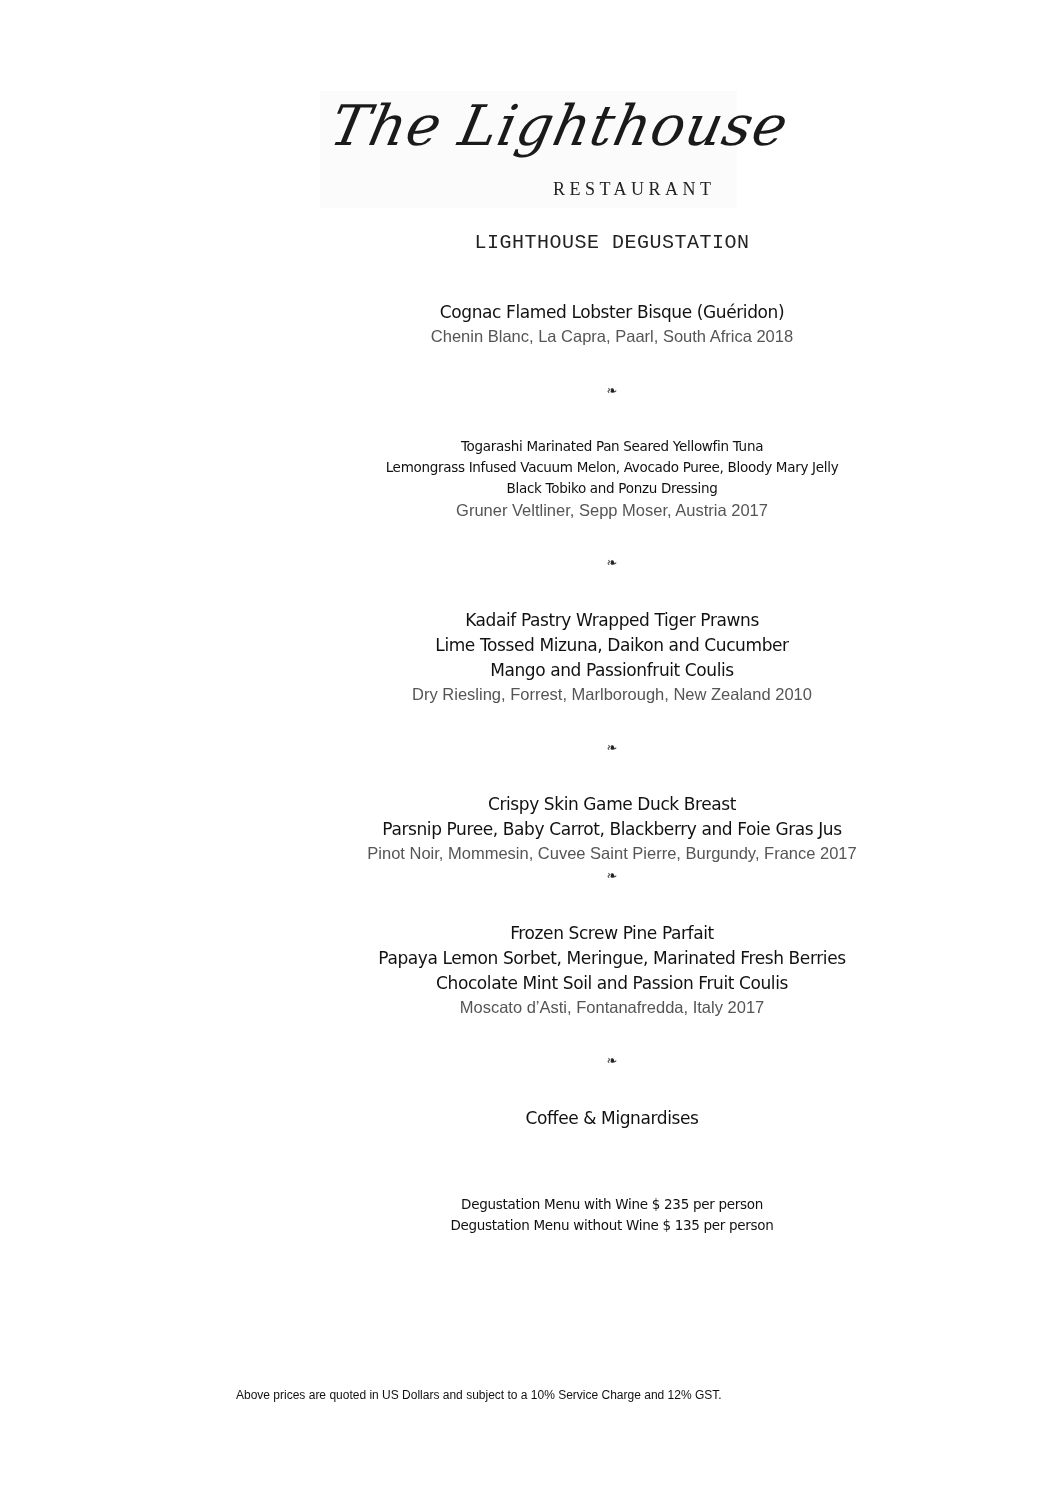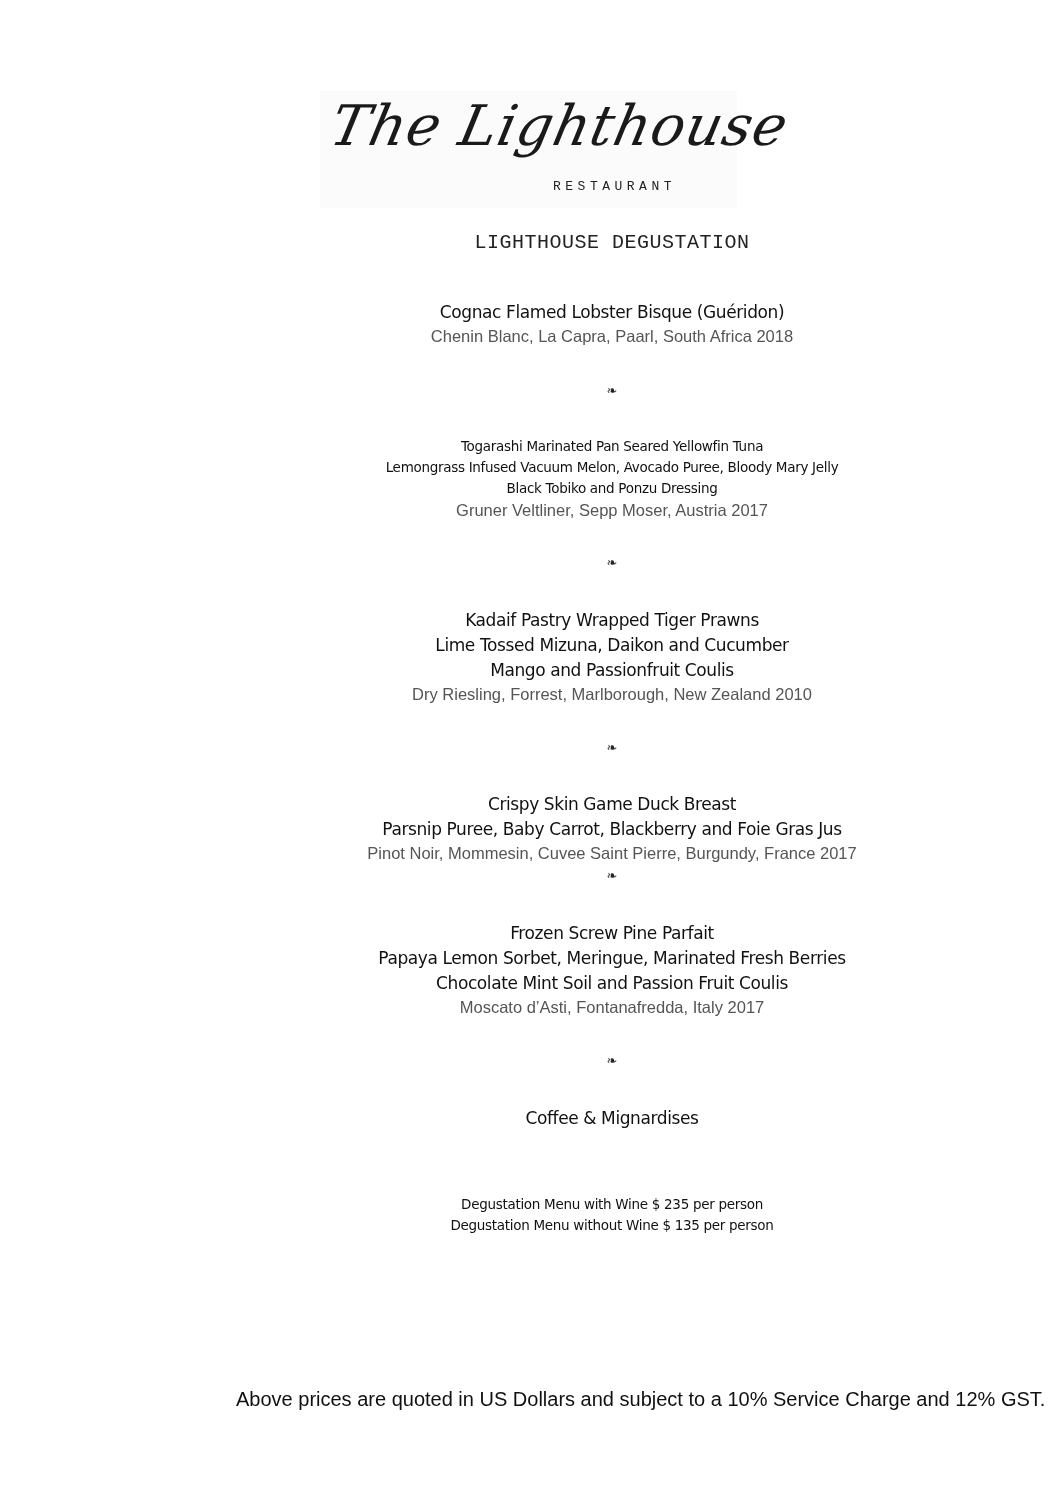--- a/index.html
+++ b/index.html
@@ -3,35 +3,35 @@
   <meta charset="utf-8">
   <style>
     html, body { margin: 0; padding: 0; background: #ffffff; }
     body { width: 1059px; height: 1497px; position: relative; overflow: hidden;
            font-family: "DejaVu Sans", sans-serif; color: #111; }
     .logo { position: absolute; left: 320px; top: 91px; width: 417px; height: 117px;
             background: #fbfbfb; }
     .logo-script { position: absolute; left: 12px; top: 2px; font-family: "DejaVu Serif", serif;
                    font-style: italic; font-size: 56px; color: #1a1a1a; letter-spacing: 1px;
                    white-space: nowrap; transform: skewX(-12deg); }
-    .logo-sub { position: absolute; left: 233px; top: 88px; font-family: Liberation Mono, monospace;
-                font-size: 13px; letter-spacing: 4.5px; color: #222; }
+    .logo-sub { position: absolute; left: 233px; top: 88px; font-family: Liberation Serif, serif;
+                font-size: 18px; letter-spacing: 4.5px; color: #222; }
     .title { position: absolute; left: 0; width: 1224px; top: 231px; text-align: center;
              font-family: "Liberation Mono", monospace; font-size: 20px; color: #222; letter-spacing: 0.5px; }
     .block { position: absolute; left: 0; width: 1224px; text-align: center; }
     .dish { font-family: "DejaVu Sans", sans-serif; font-size: 17px; color: #111; line-height: 25px;
             letter-spacing: -0.4px; }
     .dish.small { font-size: 13.5px; line-height: 21px; letter-spacing: -0.3px; }
     .wine { font-family: "Liberation Sans", sans-serif; font-size: 16.5px; color: #555; line-height: 23px; }
     .orn { position: absolute; left: 0; width: 1224px; text-align: center; font-size: 13px; color: #222;
            font-family: "DejaVu Serif", serif; }
     .price { font-family: "DejaVu Sans", sans-serif; font-size: 13.5px; line-height: 21px; color: #111;
              letter-spacing: -0.3px; }
     .footer { position: absolute; left: 236px; top: 1388px; font-family: "Liberation Sans", sans-serif;
-              font-size: 20px; color: #111; white-space: nowrap; }
+              font-size: 12px; color: #111; white-space: nowrap; }
   </style>
 </head>
 <body>
 
 <div class="logo">
   <div class="logo-script">The Lighthouse</div>
   <div class="logo-sub">RESTAURANT</div>
 </div>
 
 <div class="title">LIGHTHOUSE DEGUSTATION</div>

